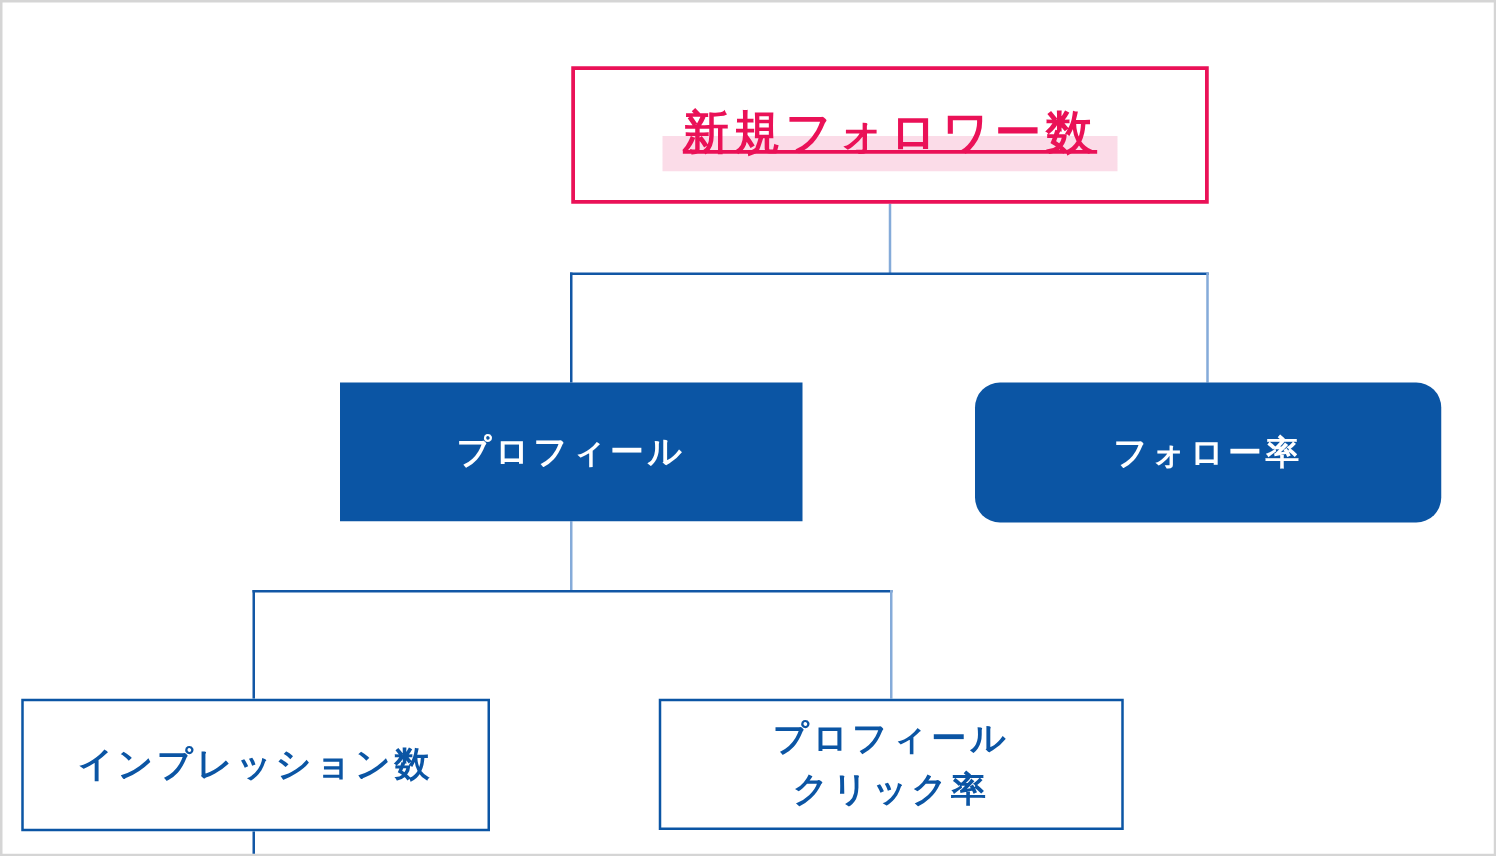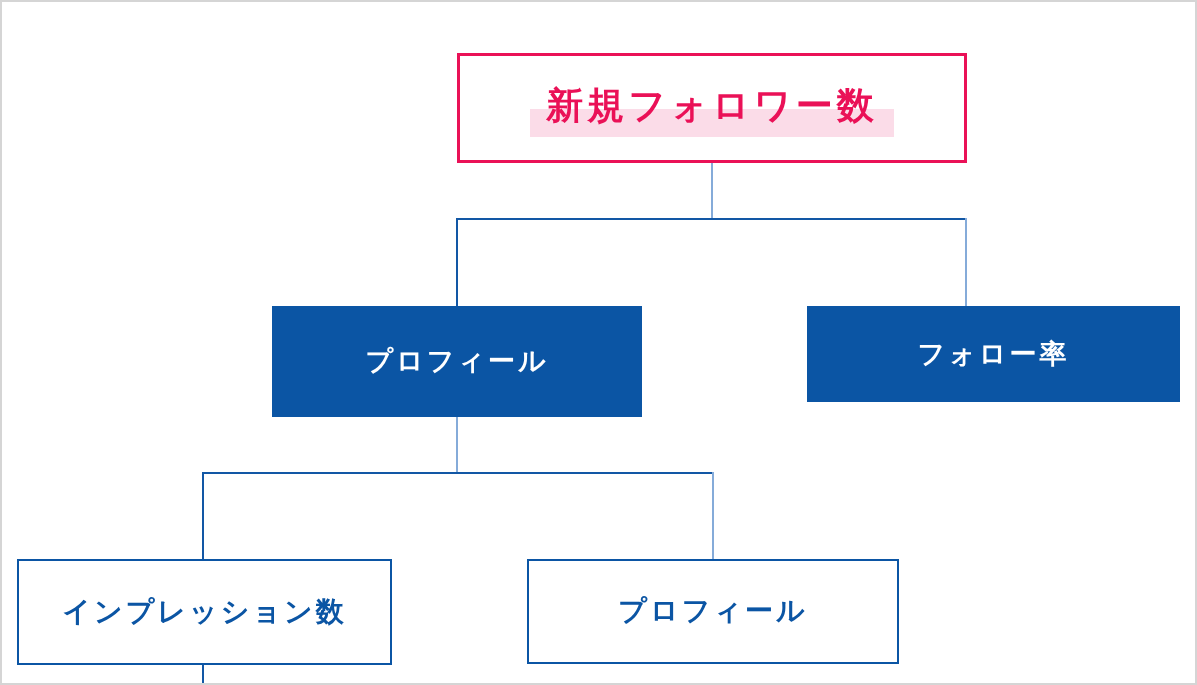--- a/index.html
+++ b/index.html
@@ -31,36 +31,37 @@
     left:455px;top:51px;width:510px;height:110px;
     background:#ffffff;
     border:3px solid var(--accent-pink);
     color:var(--accent-pink);
     font-size:37px;letter-spacing:4px;
   }
   .node-root .hl{
     padding:2px 16px 6px 16px;
     background:linear-gradient(to bottom, transparent 52%, var(--highlight-pink) 52%);
     white-space:nowrap;
+    text-decoration:underline;
   }
   .node-blue{
     background:var(--primary-blue);
     color:#ffffff;
     font-size:27px;letter-spacing:3px;
     line-height:1.5;
   }
   .node-outline{
     background:#ffffff;
     border:2px solid var(--primary-blue);
     color:var(--primary-blue);
     font-size:28px;letter-spacing:3px;
     line-height:1.45;
   }
   .node-l2-left{left:270px;top:304px;width:370px;height:111px;}
-  .node-l2-right{left:805px;top:304px;width:373px;height:96px;}
+  .node-l2-right{left:778px;top:304px;width:373px;height:112px;border-radius:20px;}
   .node-l3-left{left:15px;top:557px;width:375px;height:106px;}
   .node-l3-right{left:525px;top:557px;width:372px;height:105px;}
   .line{position:absolute;background:var(--line-blue);}
   .line.light{background:var(--line-blue-light);}
   .v{width:2px;}
   .h{height:2px;}
 </style>
 </head>
 <body>
 
@@ -89,15 +90,16 @@
   <div class="node node-blue node-l2-right">
     <span>フォロー率</span>
   </div>
 
   <div class="node node-outline node-l3-left">
     <span>インプレッション数</span>
   </div>
 
   <div class="node node-outline node-l3-right">
     <span>プロフィール</span>
+    <span>クリック率</span>
   </div>
 
 </div>
 
 </body></html>

